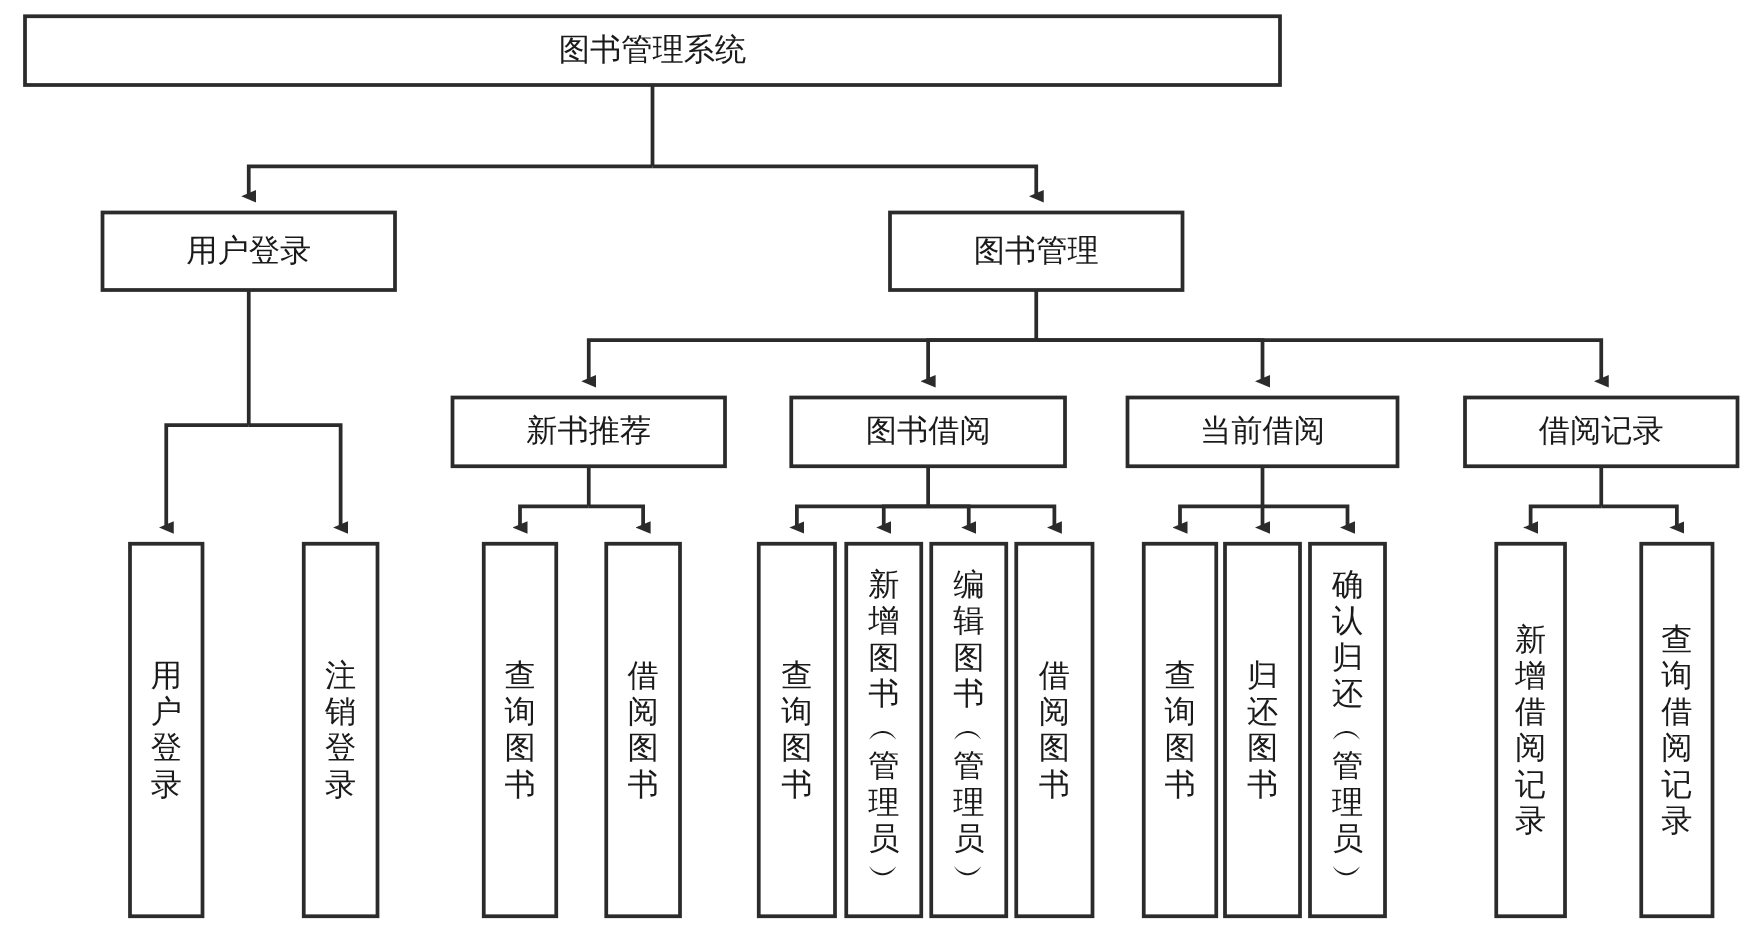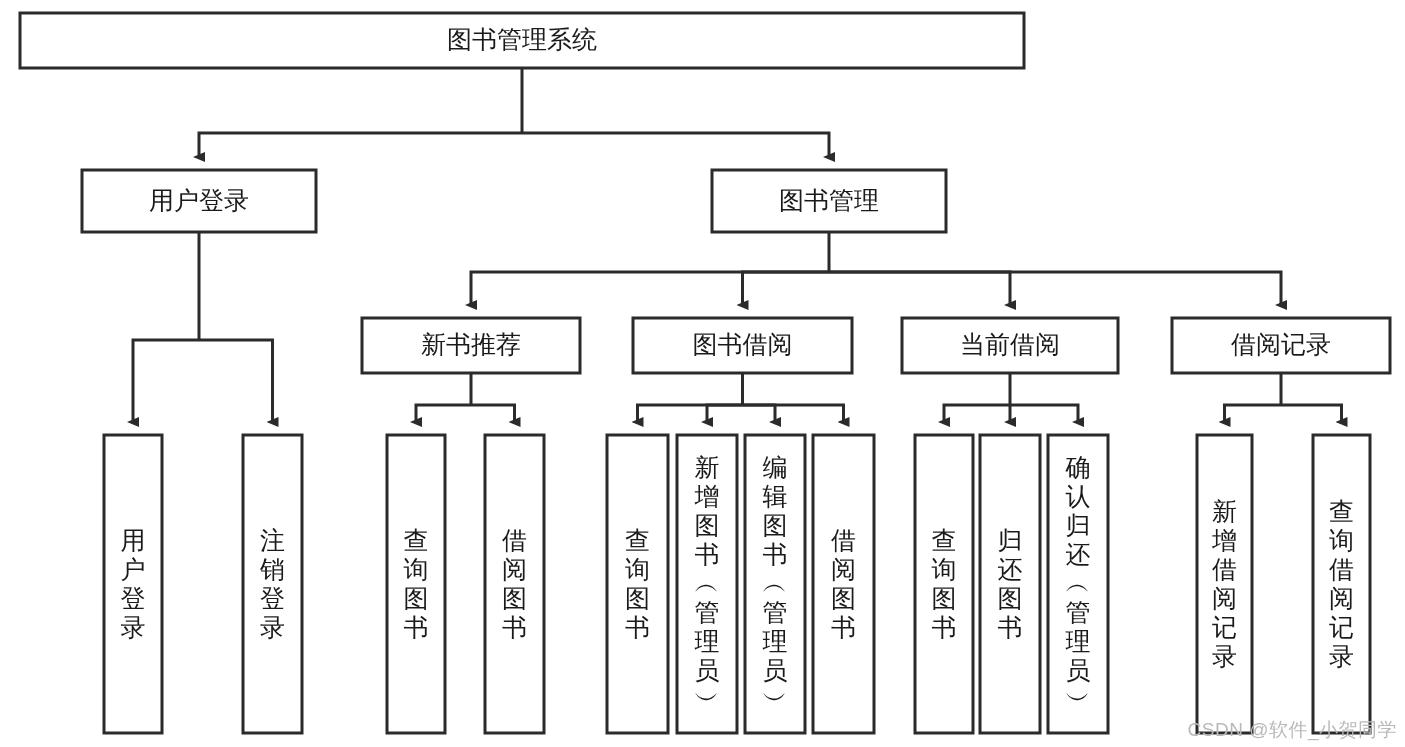--- a/index.html
+++ b/index.html
@@ -177,15 +177,14 @@
           <rect x="712" y="170" width="234" height="62" rx="0" class="node-rect"></rect>
           <text x="829" y="202" class="node-label">图书管理</text>
         </g>
         <g>
           <rect x="20" y="13" width="1004" height="55" rx="0" class="node-rect"></rect>
           <text x="522" y="41.5" class="node-label">图书管理系统</text>
         </g>
       </g>
   </svg>
 
-  <div class="watermark">CSDN @软件_小贺同学</div>
 
 </div>
 
 </body></html>

